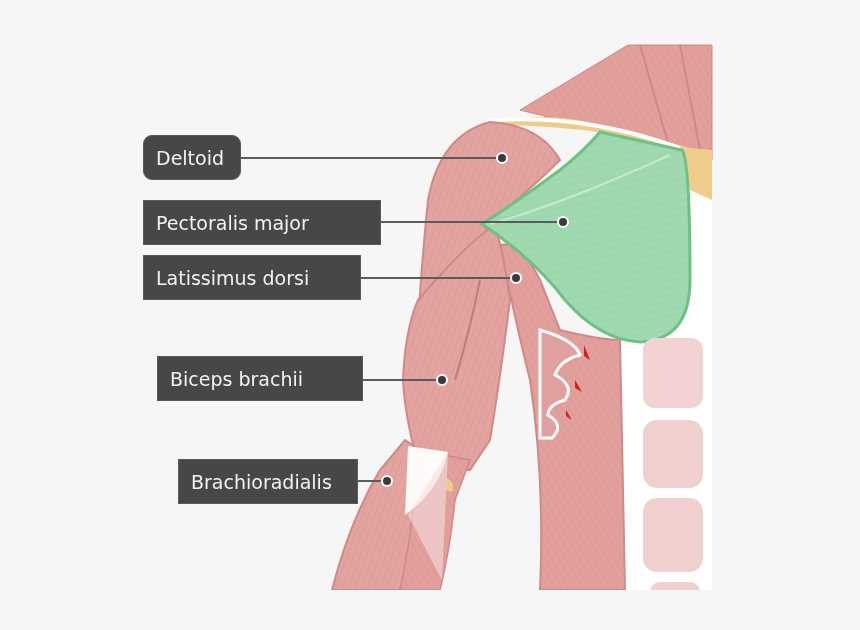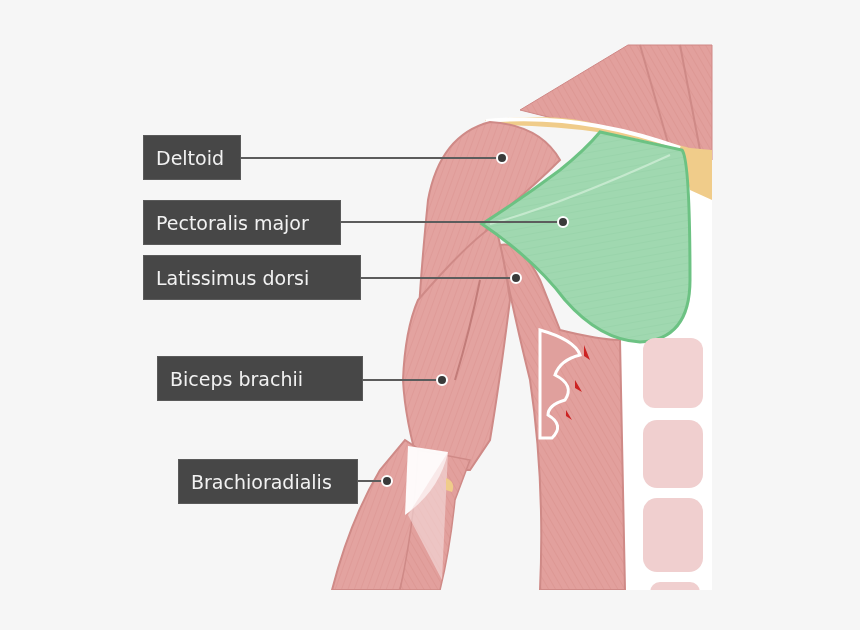--- a/index.html
+++ b/index.html
@@ -85,17 +85,17 @@
 
 <div class="leader" style="left:336px; top:277px; width:180px;"></div>
 <div class="dot" style="left:510px; top:272px;"></div>
 
 <div class="leader" style="left:316px; top:379px; width:126px;"></div>
 <div class="dot" style="left:436px; top:374px;"></div>
 
 <div class="leader" style="left:323px; top:480px; width:64px;"></div>
 <div class="dot" style="left:381px; top:475px;"></div>
 
-<div class="label-box" style="top:135px; width:98px;">Deltoid</div>
-<div class="label-box" style="top:200px; width:198px;">Pectoralis major</div>
+<div class="label-box" style="top:135px; width:98px;border-radius:9px;">Deltoid</div>
+<div class="label-box" style="top:200px; width:238px;">Pectoralis major</div>
 <div class="label-box" style="top:255px; width:218px;">Latissimus dorsi</div>
 <div class="label-box" style="top:356px; width:206px;margin-left:14px;">Biceps brachii</div>
 <div class="label-box" style="top:459px; width:180px;margin-left:35px;">Brachioradialis</div>
 
 </body></html>

